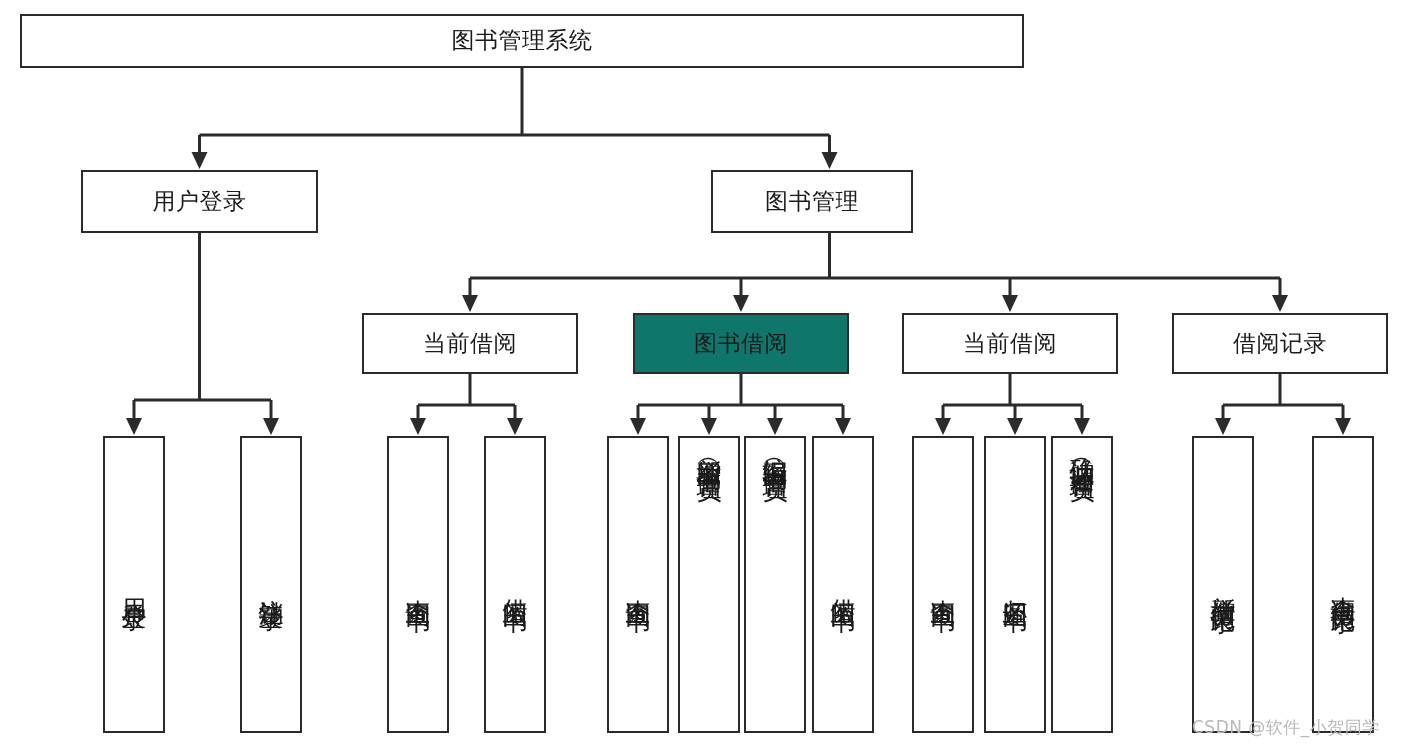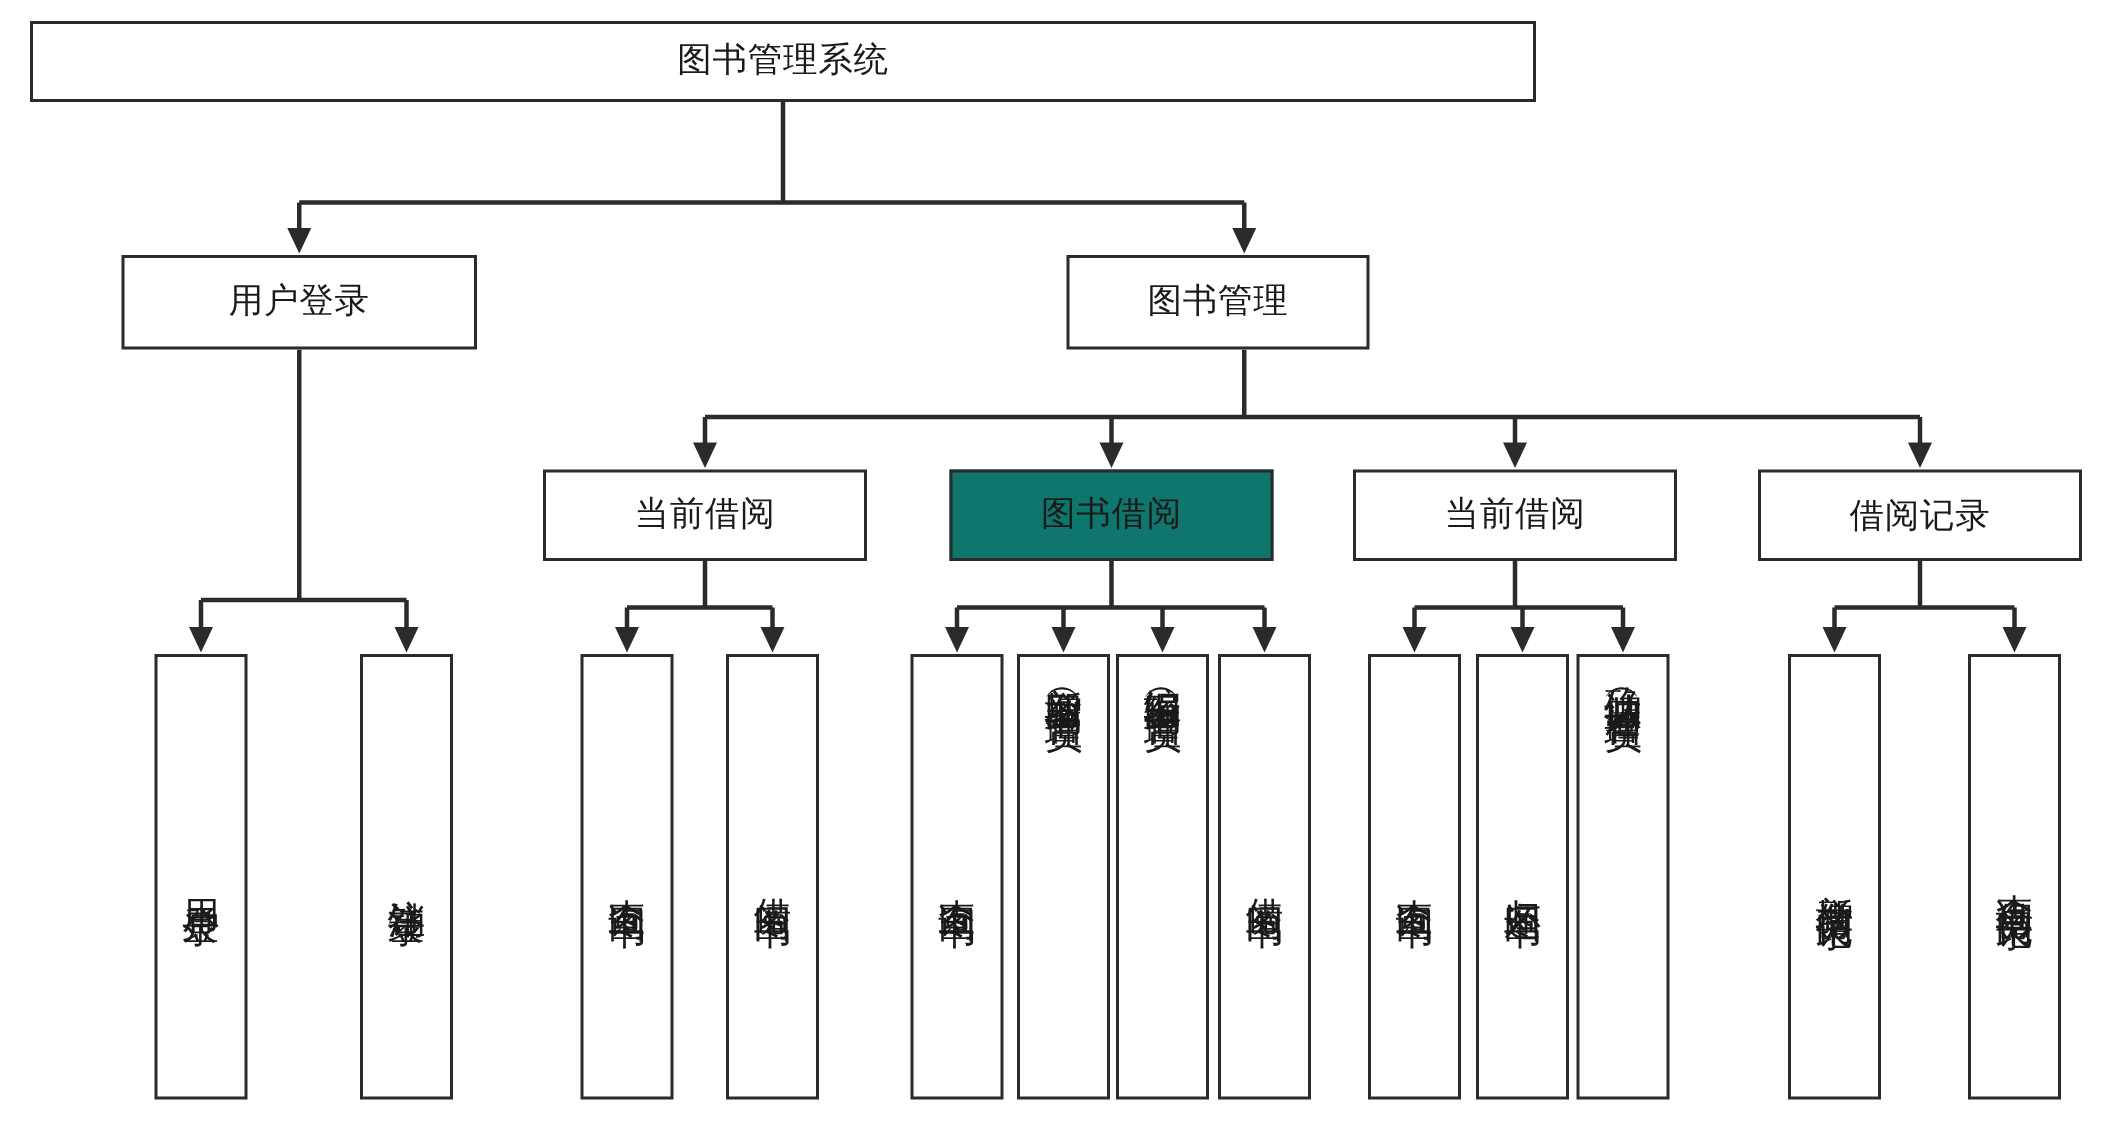--- a/index.html
+++ b/index.html
@@ -183,13 +183,14 @@
       <div class="node vert topaligned" style="left: 1051px; top: 436px; width: 62px; height: 297px; border-color: rgb(43, 43, 43); background: rgb(255, 255, 255);">
         <span class="label">确认归还（管理员）</span>
       </div>
       <div class="node vert centered" style="left: 1192px; top: 436px; width: 62px; height: 297px; border-color: rgb(43, 43, 43); background: rgb(255, 255, 255);">
         <span class="label">新增借阅记录</span>
       </div>
       <div class="node vert centered" style="left: 1312px; top: 436px; width: 62px; height: 297px; border-color: rgb(43, 43, 43); background: rgb(255, 255, 255);">
         <span class="label">查询借阅记录</span>
       </div>
     </div>
+  <div class="watermark" style="left: 1192px; top: 716px; color: rgb(185, 185, 185);">CSDN @软件_小贺同学</div>
 </div>
 
 </body></html>

